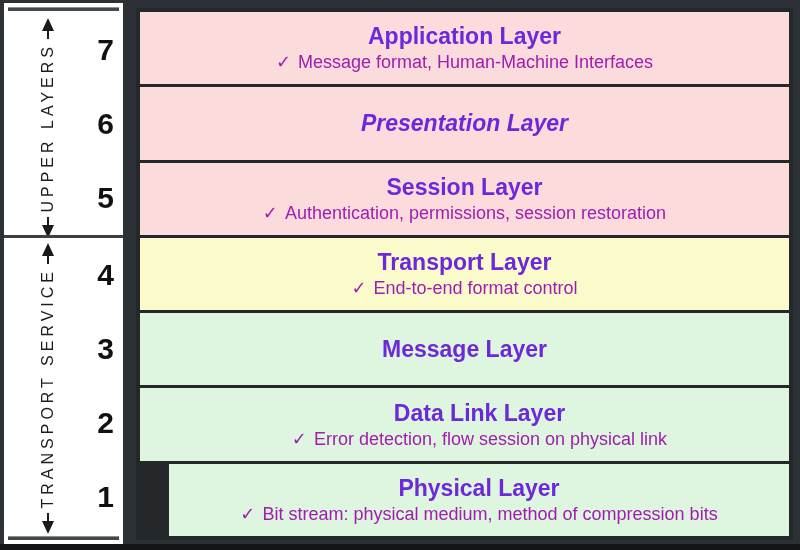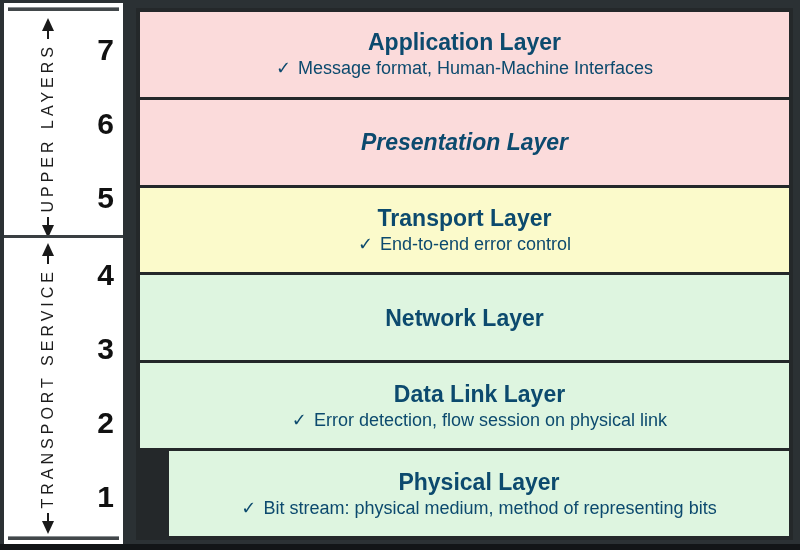--- a/index.html
+++ b/index.html
@@ -94,25 +94,25 @@
     flex: 1 1 0;
     display: flex; flex-direction: column;
     align-items: center; justify-content: center;
     border-bottom: 3px solid #24282a;
     padding: 2px 6px; box-sizing: border-box;
     min-height: 0;
   }
   .layer-row:last-child { border-bottom: none; margin-left: 29px; }
   .layer-title {
     font-weight: bold; font-size: 23px; line-height: 28px;
-    color: #0c4a6e; text-align: center; white-space: nowrap;
+    color: #6d28d9; text-align: center; white-space: nowrap;
   }
   .layer-detail {
     font-size: 18px; line-height: 24px;
-    color: #0c4a6e; text-align: center; white-space: nowrap;
+    color: #a21caf; text-align: center; white-space: nowrap;
   }
   .check { margin-right: 7px; }
 </style>
 </head>
 <body>
 
 <div class="stage" style="background: rgb(43, 49, 52);">
 
   <div class="panel" style="background: rgb(255, 255, 255);">
     <div class="cap-line"></div>
@@ -157,36 +157,40 @@
 
     <div class="layer-row" style="background-color: rgb(251, 219, 219);">
       <div class="layer-title">Application Layer</div>
       <div class="layer-detail"><span class="check">✓</span><span>Message format, Human-Machine Interfaces</span></div>
     </div>
 
     <div class="layer-row" style="background-color: rgb(251, 219, 219); font-style: italic;">
       <div class="layer-title">Presentation Layer</div>
     </div>
 
+    <div class="layer-row" style="background-color: rgb(251, 219, 219);">
+      <div class="layer-title">Session Layer</div>
+      <div class="layer-detail"><span class="check">✓</span><span>Authentication, permissions, session restoration</span></div>
+    </div>
 
     <div class="layer-row" style="background-color: rgb(251, 250, 203);">
       <div class="layer-title">Transport Layer</div>
-      <div class="layer-detail"><span class="check">✓</span><span>End-to-end error control</span></div>
+      <div class="layer-detail"><span class="check">✓</span><span>End-to-end format control</span></div>
     </div>
 
     <div class="layer-row" style="background-color: rgb(222, 245, 224);">
-      <div class="layer-title">Network Layer</div>
+      <div class="layer-title">Message Layer</div>
     </div>
 
     <div class="layer-row" style="background-color: rgb(222, 245, 224); padding-left: 36px;">
       <div class="layer-title">Data Link Layer</div>
       <div class="layer-detail"><span class="check">✓</span><span>Error detection, flow session on physical link</span></div>
     </div>
 
     <div class="layer-row" style="background-color: rgb(222, 245, 224);">
       <div class="layer-title">Physical Layer</div>
-      <div class="layer-detail"><span class="check">✓</span><span>Bit stream: physical medium, method of representing bits</span></div>
+      <div class="layer-detail"><span class="check">✓</span><span>Bit stream: physical medium, method of compression bits</span></div>
     </div>
 
   </div>
 
   <div class="bottom-edge"></div>
 </div>
 
 </body></html>

